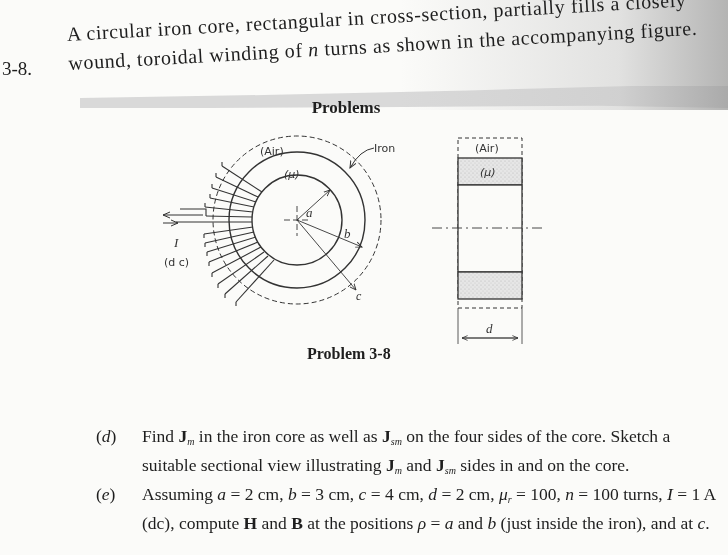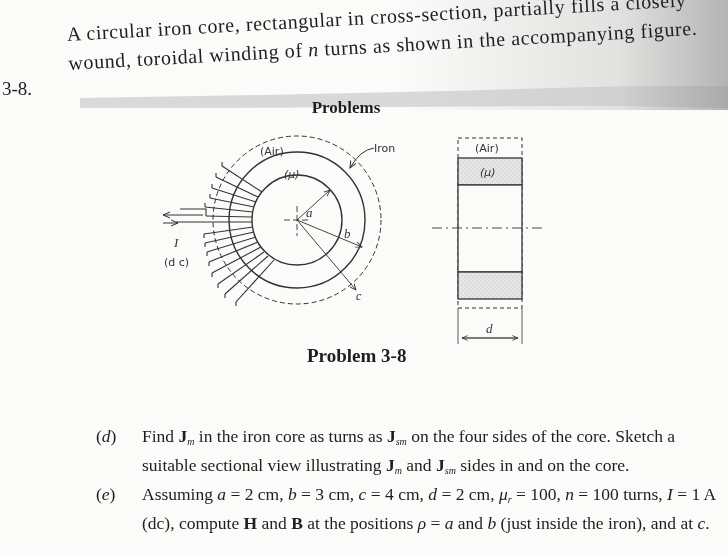--- a/index.html
+++ b/index.html
@@ -13,35 +13,35 @@
       position: absolute; left: 0; top: 0; width: 728px; height: 110px;
       background: linear-gradient(90deg, rgba(255,255,255,0) 0%, rgba(255,255,255,0) 55%, rgba(200,200,200,0.5) 85%, rgba(150,150,150,0.7) 100%);
       pointer-events: none;
     }
     .tear {
       position: absolute; left: 80px; top: 86px; width: 648px; height: 22px;
       background: #d9d9d9;
       clip-path: polygon(0% 55%, 30% 40%, 60% 20%, 85% 0%, 100% 0%, 100% 100%, 80% 90%, 50% 95%, 20% 100%, 0% 100%);
     }
     .prob-num {
-      position: absolute; left: 2px; top: 58px; font-size: 19px; margin-top: 20px;
+      position: absolute; left: 2px; top: 58px; font-size: 19px;
     }
     .stmt {
       position: absolute; left: 66px; top: 20px; font-size: 20px; letter-spacing: 0.6px;
       transform-origin: left top; transform: rotate(-3.2deg); white-space: nowrap; line-height: 29px;
     }
     .stmt .line { display: block; }
     .stmt .line2 { display: block; }
     .header {
       position: absolute; left: 0; width: 692px; top: 98px; text-align: center;
       font-weight: bold; font-size: 17px;
     }
     svg.fig { position: absolute; left: 0; top: 0; }
     .caption {
-      position: absolute; left: 307px; top: 345px; font-weight: bold; font-size: 19px;
+      position: absolute; left: 307px; top: 345px; font-weight: bold; font-size: 16px;
     }
     .parts {
       position: absolute; left: 96px; top: 425px; width: 620px; font-size: 17.5px; line-height: 22.5px;
     }
     .part { position: relative; padding-left: 46px; }
     .part .lbl { position: absolute; left: 0; top: 0; font-style: italic; }
     .part .lbl .paren { font-style: normal; }
     .part + .part { margin-top: 1px; }
     i.v { font-style: italic; }
     b.bv { font-weight: bold; }
@@ -142,19 +142,19 @@
     <text x="480" y="176" font-style="italic">(μ)</text>
     <text x="486" y="333" font-family="Liberation Serif, serif" font-style="italic" font-size="13">d</text>
   </g>
 </svg>
 
 <div class="caption">Problem 3-8</div>
 
 <div class="parts">
   <div class="part">
     <span class="lbl"><span class="paren">(</span><span>d</span><span class="paren">)</span></span>
-    <span>Find </span><b class="bv">J</b><sub>m</sub><span> in the iron core as turns as </span><b class="bv">J</b><sub>sm</sub><span> on the four sides of the core. Sketch a suitable sectional view illustrating </span><b class="bv">J</b><sub>m</sub><span> and </span><b class="bv">J</b><sub>sm</sub><span> sides in and on the core.</span>
+    <span>Find </span><b class="bv">J</b><sub>m</sub><span> in the iron core as well as </span><b class="bv">J</b><sub>sm</sub><span> on the four sides of the core. Sketch a suitable sectional view illustrating </span><b class="bv">J</b><sub>m</sub><span> and </span><b class="bv">J</b><sub>sm</sub><span> sides in and on the core.</span>
   </div>
   <div class="part">
     <span class="lbl"><span class="paren">(</span><span>e</span><span class="paren">)</span></span>
     <span>Assuming </span><i class="v">a</i><span> = 2 cm, </span><i class="v">b</i><span> = 3 cm, </span><i class="v">c</i><span> = 4 cm, </span><i class="v">d</i><span> = 2 cm, </span><i class="v">μ</i><sub>r</sub><span> = 100, </span><i class="v">n</i><span> = 100 turns, </span><i class="v">I</i><span> = 1 A (dc), compute </span><b class="bv">H</b><span> and </span><b class="bv">B</b><span> at the positions </span><i class="v">ρ</i><span> = </span><i class="v">a</i><span> and </span><i class="v">b</i><span> (just inside the iron), and at </span><i class="v">c</i><span>.</span>
   </div>
 </div>
 
 </body></html>

